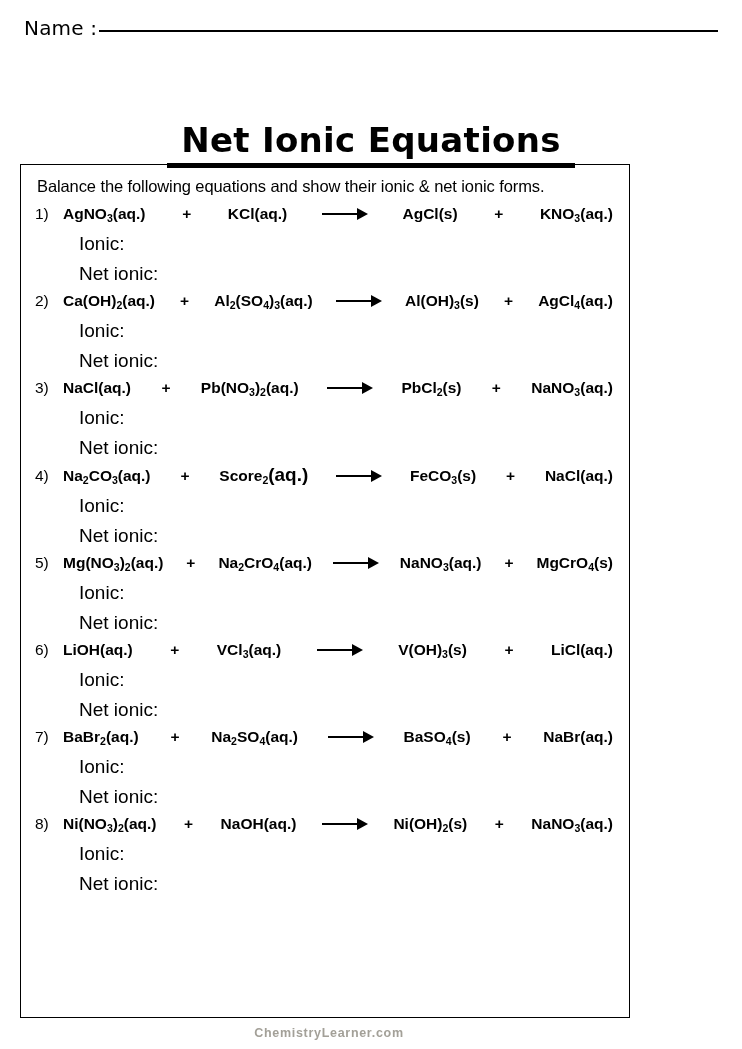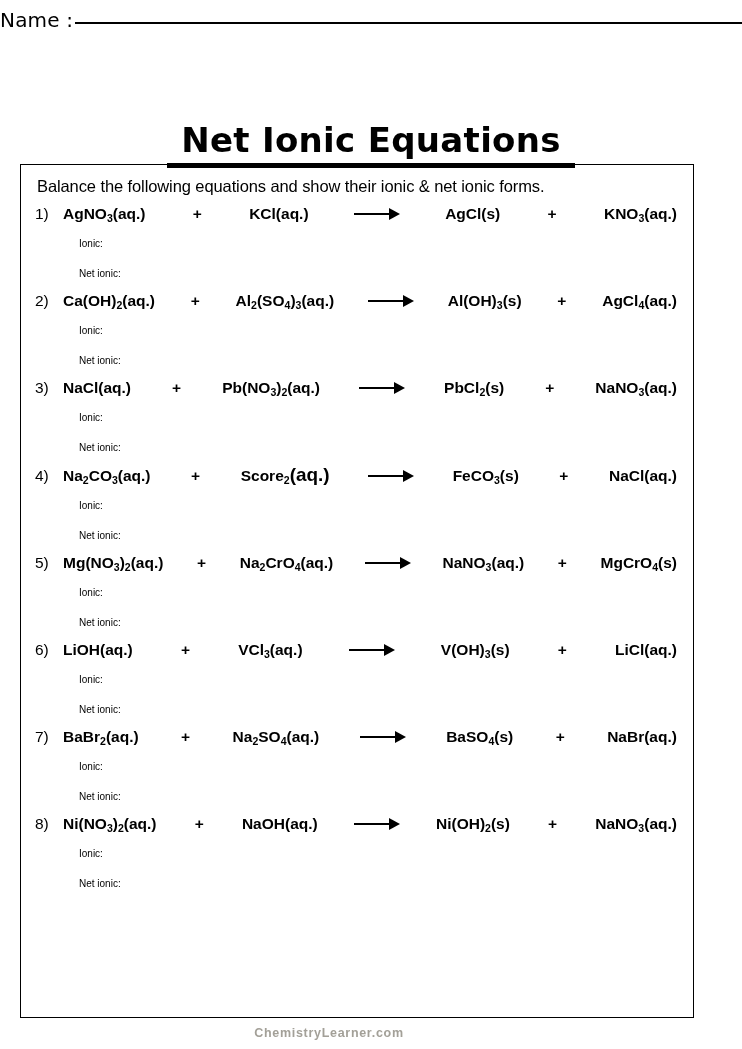--- a/index.html
+++ b/index.html
@@ -13,23 +13,23 @@
     position: relative;
     font-family: "Liberation Sans", sans-serif;
     color: #000000;
     overflow: hidden;
   }
 
   
   .header {
     position: absolute;
     left: 0;
-    top: 8px;
+    top: 16px;
     width: 742px;
-    padding: 0 0;
+    padding: 0 24px;
     box-sizing: border-box;
   }
   .hdr-row {
     display: flex;
     align-items: baseline;
     height: 38px;
   }
   .hdr-label {
     font-family: "DejaVu Sans", sans-serif;
     font-size: 20px;
@@ -71,21 +71,21 @@
     height: 5px;
     background: #000;
     margin: 3px auto 0;
   }
 
   
   .sheet {
     position: absolute;
     left: 20px;
     top: 164px;
-    width: 674px;
+    width: 610px;
     height: 854px;
     box-sizing: border-box;
     border: 1.6px solid #000;
     padding: 10px 14px 12px 14px;
   }
   .instruction {
     font-size: 16.5px;
     line-height: 22px;
     letter-spacing: -0.1px;
     white-space: nowrap;
@@ -140,21 +140,21 @@
   }
   .arrow .head {
     width: 0; height: 0;
     border-left: 11px solid #000;
     border-top: 6.5px solid transparent;
     border-bottom: 6.5px solid transparent;
     margin-left: -1px;
   }
 
   .sub-line {
-    font-size: 10px;
+    font-size: 19px;
     line-height: 20px;
     padding-left: 44px;
     margin-top: 10px;
   }
 
   
   .footer {
     position: absolute;
     left: 0;
     top: 1026px;

